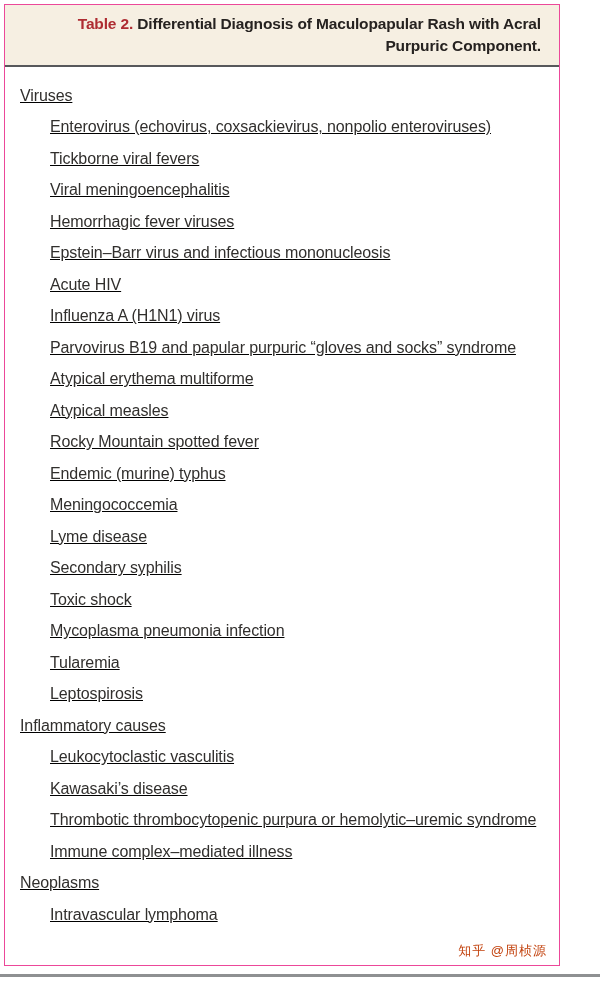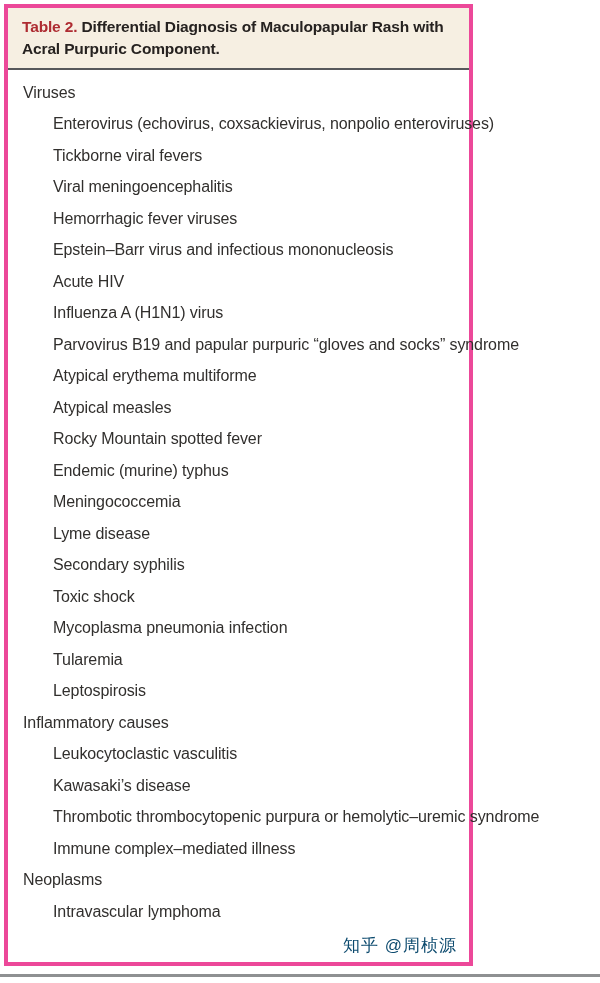--- a/index.html
+++ b/index.html
@@ -9,61 +9,63 @@
     width: 600px;
     height: 983px;
     background: #ffffff;
     font-family: "Liberation Sans", sans-serif;
     overflow: hidden;
   }
   .table-card {
     position: absolute;
     left: 4px;
     top: 4px;
-    width: 469px;
+    width: 556px;
     height: 962px;
     background: #ffffff;
-    border: 4px solid #ec4899;
+    border: 1px solid #ec4899;
+    text-align: right;
   }
   .table-header {
     background: #f6efe2;
     border-bottom: 2px solid #57585b;
     padding: 8px 18px 8px 14px;
     min-height: 61px;
   }
   .table-header-text {
     font-size: 15.5px;
     font-weight: bold;
     line-height: 22px;
     letter-spacing: -0.15px;
     color: #262220;
   }
   .table-label {
     color: #ae2c32;
   }
   .table-body {
-    padding-top: 7px;
+    padding-top: 13px;
+    text-decoration: underline;
   }
   .row {
     height: 31.5px;
     display: flex;
     align-items: center;
     font-size: 16px;
     letter-spacing: -0.1px;
     color: #312f2d;
     white-space: nowrap;
   }
   .row.category { padding-left: 15px; }
   .row.item     { padding-left: 45px; }
   .watermark {
     position: absolute;
     right: 12px;
     bottom: 5px;
-    font-size: 17px;
-    color: #0c4a6e;
+    font-size: 13px;
+    color: #c2410c;
     text-shadow: 1px 1px 0 rgba(255,255,255,0.95);
     letter-spacing: 1px;
   }
   .bottom-rule {
     position: absolute;
     left: 0;
     top: 974px;
     width: 600px;
     height: 3px;
     background: #8e9092;

